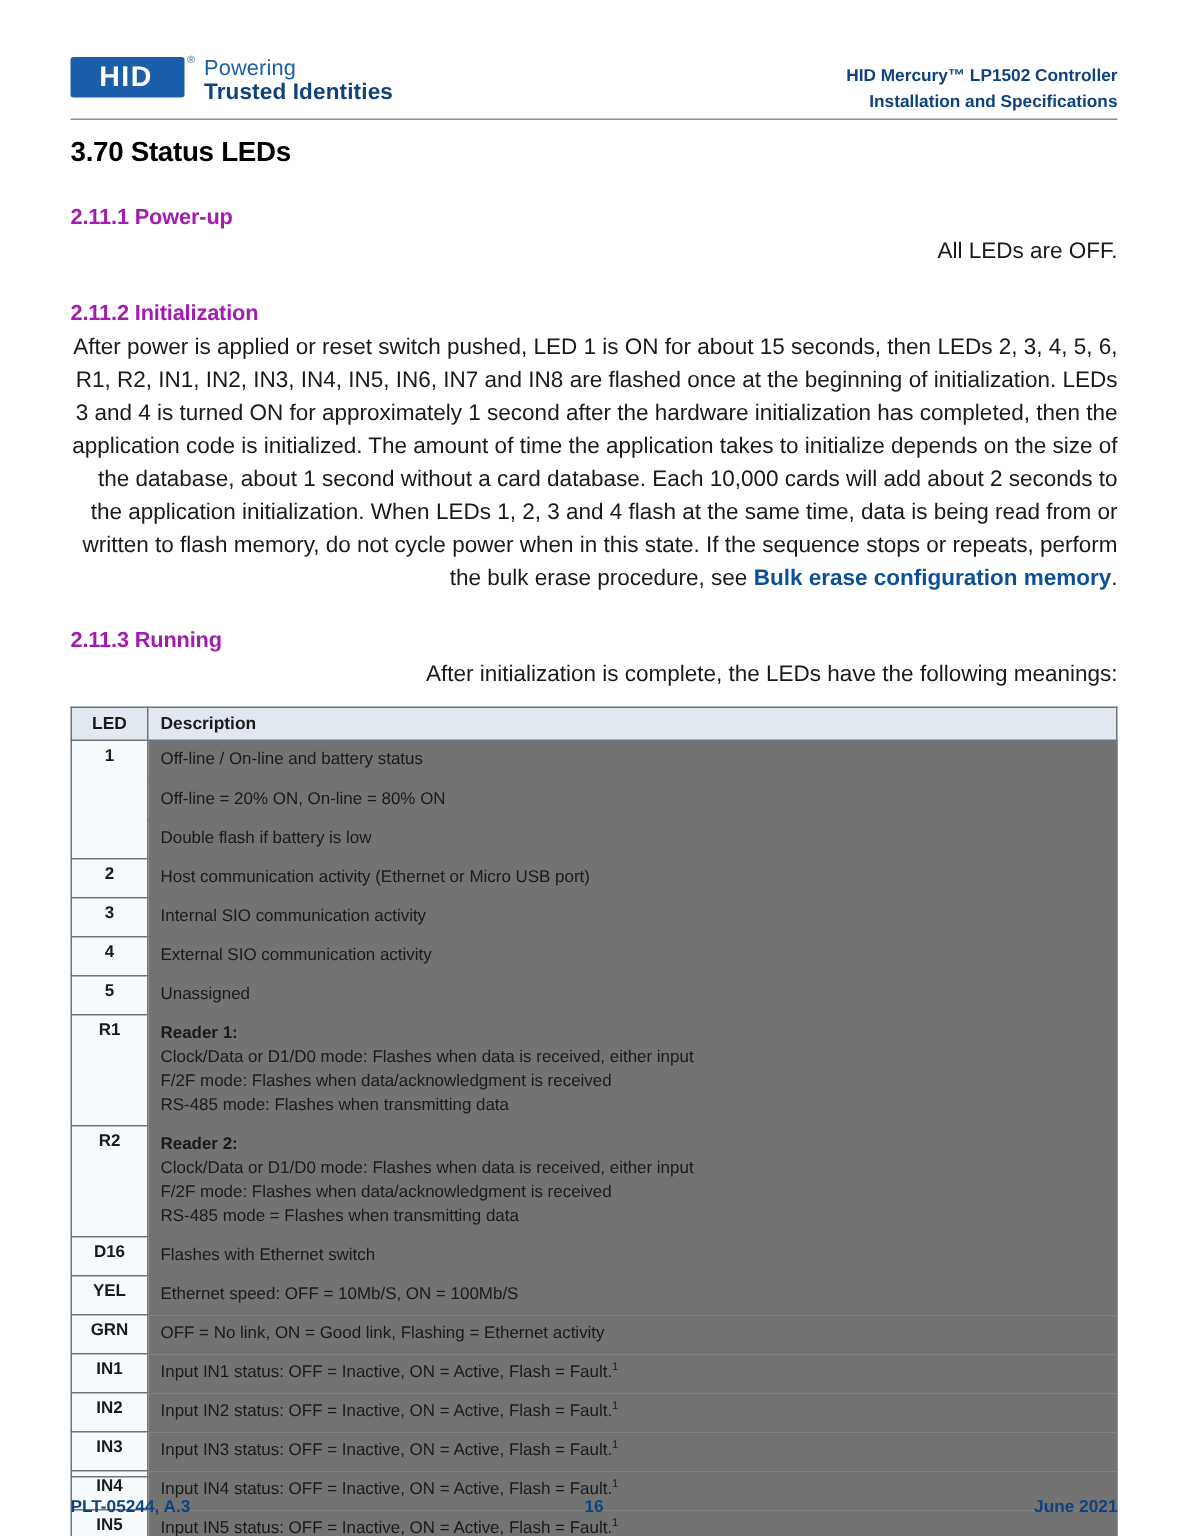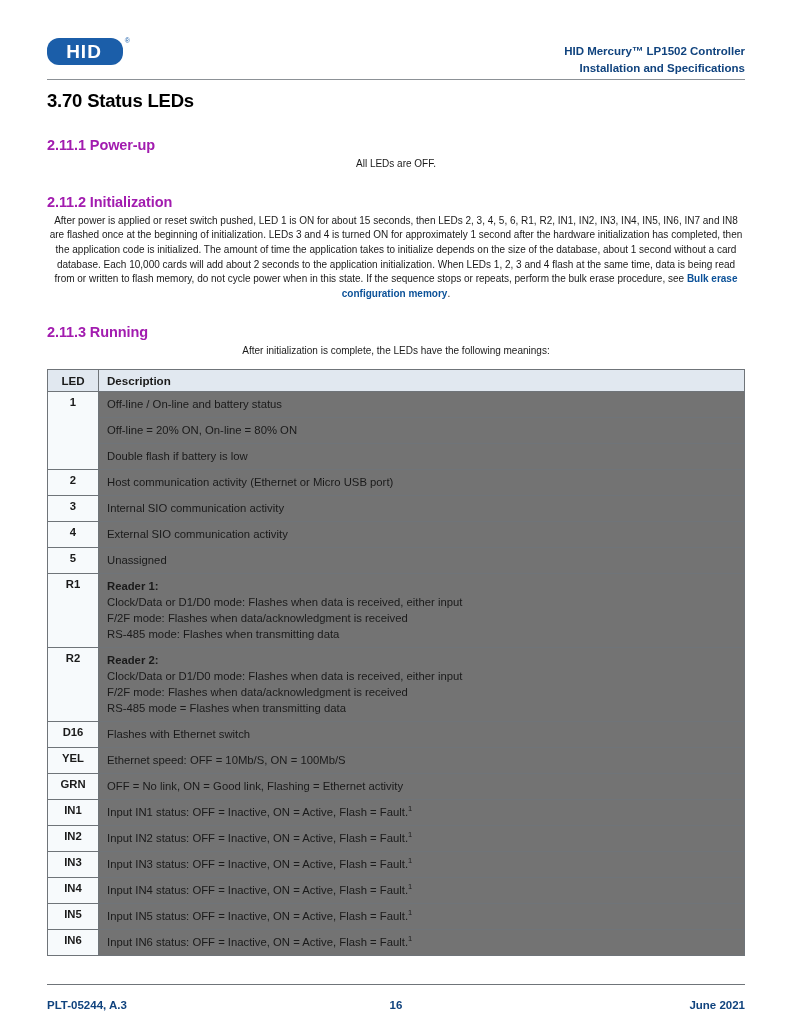--- a/index.html
+++ b/index.html
@@ -33,21 +33,21 @@
     position: absolute;
     left: 0;
     top: 0;
     display: flex;
     align-items: flex-start;
   }
   .hid-logo {
     width: 76px;
     height: 27px;
     background: #1b5ea9;
-    border-radius: 12px;
+    border-radius: 2px;
     position: relative;
     display: flex;
     align-items: center;
     justify-content: center;
     flex: none;
   }
   .hid-logo-text {
     color: #ffffff;
     font-family: "Liberation Sans", sans-serif;
     font-weight: bold;
@@ -116,25 +116,25 @@
   }
   h2.subsec {
     font-size: 14.5px;
     font-weight: bold;
     margin: 22px 0 4px 0;
     color: #a21caf;
     letter-spacing: -0.1px;
   }
   h2.subsec.first { margin-top: 25px; }
   p.body {
-    font-size: 10px;
+    font-size: 15px;
     line-height: 1.47;
     margin: 0;
     color: #1a1a1a;
-    text-align: center;
+    text-align: right;
   }
   a.doclink {
     color: #0b5198;
     font-weight: bold;
     text-decoration: none;
   }
 
   
   table.leds {
     border-collapse: collapse;
@@ -204,20 +204,24 @@
 </head>
 <body>
 
 <div class="page">
 
   <div class="header">
     <div class="brand">
       <div class="hid-logo">
         <span class="hid-logo-text">HID</span>
         <span class="hid-tm">®</span>
+      </div>
+      <div class="brand-words">
+        <div class="brand-line1">Powering</div>
+        <div class="brand-line2">Trusted Identities</div>
       </div>
     </div>
     <div class="doc-title">
       <div>HID Mercury™ LP1502 Controller</div>
       <div>Installation and Specifications</div>
     </div>
   </div>
   <div class="header-rule"></div>
 
   <div class="content">

